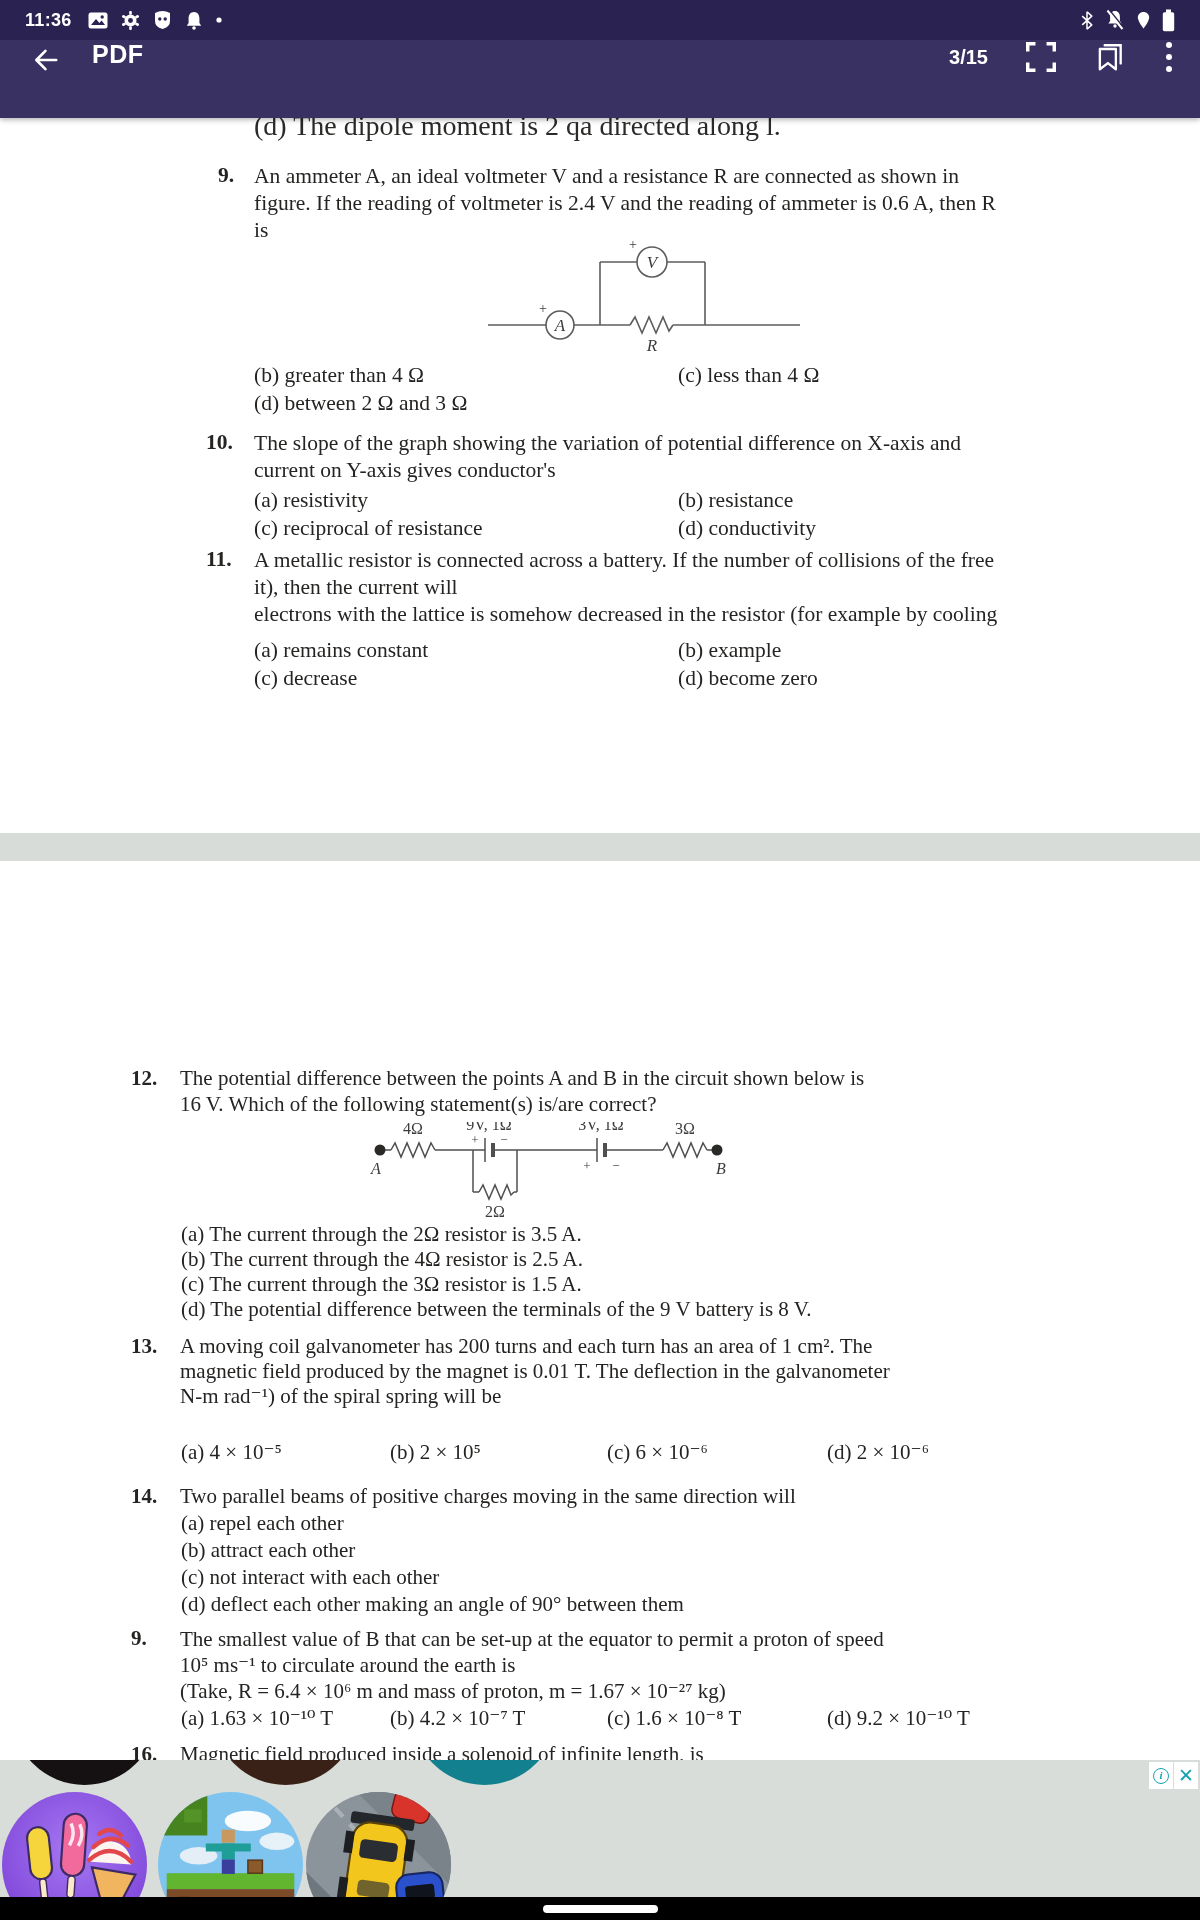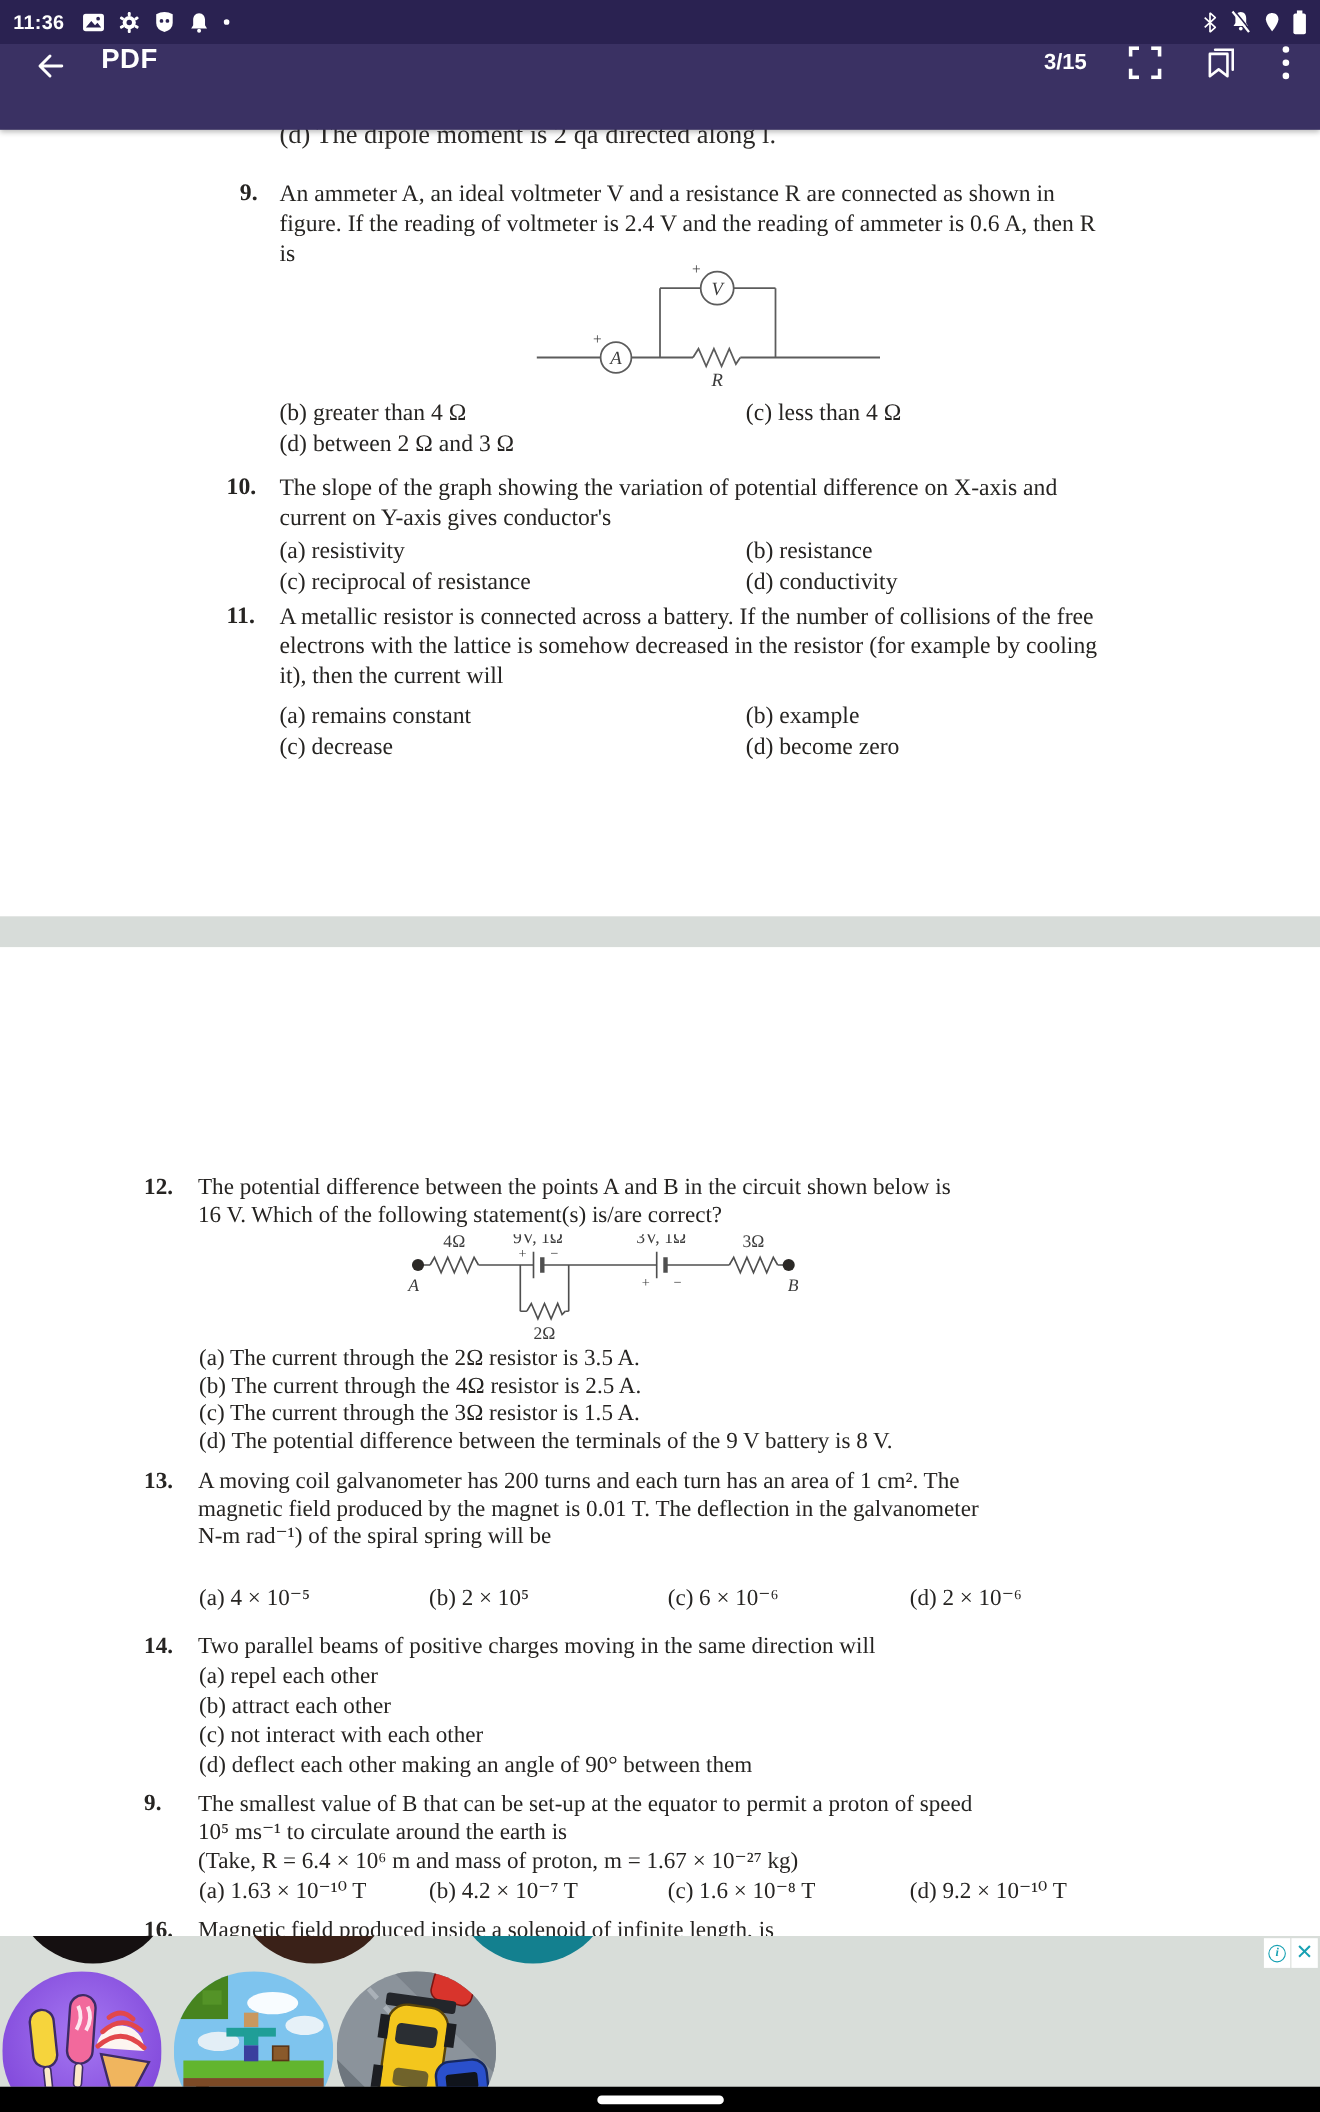--- a/index.html
+++ b/index.html
@@ -1,40 +1,40 @@
 <!DOCTYPE html>
 <html><head>
 <meta charset="utf-8">
 <style>
   html,body{margin:0;padding:0;background:#e8e8e8;}
   .screen{position:relative;width:1200px;height:1920px;background:#fff;overflow:hidden;
           font-family:"Liberation Sans",sans-serif;}
 
   
   .status-bar{position:absolute;top:0;left:0;right:0;height:40px;background:#2a2251;z-index:7;
-              display:flex;align-items:center;padding:0 12px;box-sizing:border-box;color:#fff;}
+              display:flex;align-items:center;padding:0 25px;box-sizing:border-box;color:#fff;}
   .status-time{font:700 18px "Liberation Sans",sans-serif;margin-right:16px;letter-spacing:.3px;}
   .sb-icons{display:flex;align-items:center;gap:13px;}
   .sb-right{margin-left:auto;display:flex;align-items:center;gap:10px;}
   .sb-ico{display:flex;align-items:center;justify-content:center;}
 
   
   .app-header{position:absolute;top:40px;left:0;right:0;height:78px;background:#3a3163;z-index:6;
               display:flex;align-items:flex-start;padding:0 26px;box-sizing:border-box;color:#fff;
               box-shadow:0 2px 5px rgba(0,0,0,.28);}
   .back-btn{width:40px;height:40px;display:flex;align-items:center;justify-content:center;cursor:pointer;}
   .hdr-title{font:700 25px "Liberation Sans",sans-serif;margin-left:26px;letter-spacing:.5px;}
   .hdr-right{margin-left:auto;display:flex;align-items:center;gap:38px;}
   .page-indicator{font:700 20px "Liberation Sans",sans-serif;}
   .hdr-btn{display:flex;align-items:center;justify-content:center;cursor:pointer;}
 
   
   .pdf{position:absolute;inset:0;z-index:1;background:#fff;color:#262422;
        font-family:"Liberation Serif","DejaVu Serif",serif;}
-  .clipped-line{position:absolute;left:254px;top:110px;font-size:24px;white-space:nowrap;color:#2c2a28;}
+  .clipped-line{position:absolute;left:254px;top:110px;font-size:28px;white-space:nowrap;color:#2c2a28;}
   .qnum{position:absolute;font-weight:700;font-size:21.5px;}
   .qline{white-space:nowrap;}
   .p1-text{position:absolute;left:254px;font-size:21.5px;line-height:27px;}
   .p2-text{position:absolute;left:180px;font-size:21px;line-height:25.5px;}
   .opt2{position:absolute;left:254px;display:grid;grid-template-columns:424px auto;
         font-size:21.5px;line-height:27.5px;white-space:nowrap;}
   .optlist{position:absolute;left:181px;font-size:21px;line-height:25px;white-space:nowrap;}
   .optrow{position:absolute;left:181px;display:grid;grid-template-columns:209px 217px 220px auto;
           font-size:21px;white-space:nowrap;}
   .fig{position:absolute;}
@@ -215,22 +215,22 @@
     <div class="opt2" style="top:487px">
       <span>(a) resistivity</span>
       <span>(b) resistance</span>
       <span>(c) reciprocal of resistance</span>
       <span>(d) conductivity</span>
     </div>
 
     <span class="qnum" style="left:206px;top:547px">11.</span>
     <div class="p1-text" style="top:547px">
       <div class="qline">A metallic resistor is connected across a battery. If the number of collisions of the free</div>
+      <div class="qline">it), then the current will</div>
       <div class="qline">electrons with the lattice is somehow decreased in the resistor (for example by cooling</div>
-      <div class="qline">it), then the current will</div>
     </div>
     <div class="opt2" style="top:637px">
       <span>(a) remains constant</span>
       <span>(b) example</span>
       <span>(c) decrease</span>
       <span>(d) become zero</span>
     </div>
 
     <span class="qnum" style="left:131px;top:1066px;font-size:21px">12.</span>
     <div class="p2-text" style="top:1066px">

